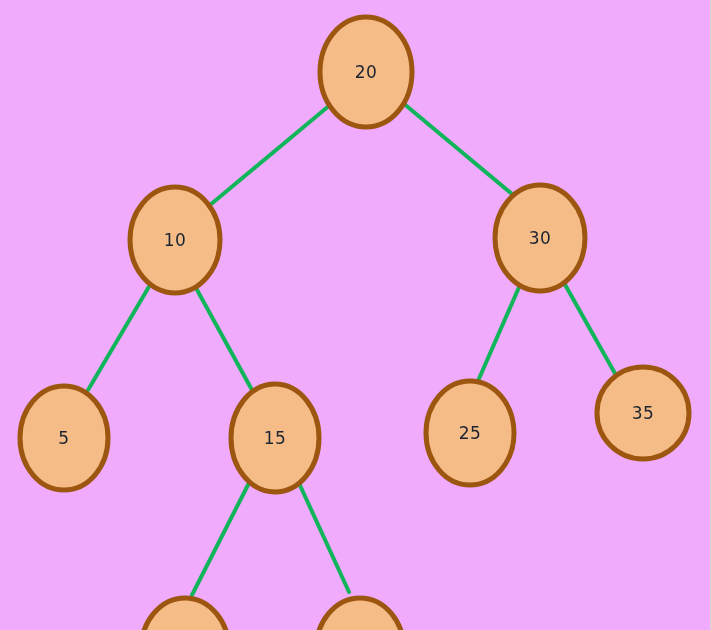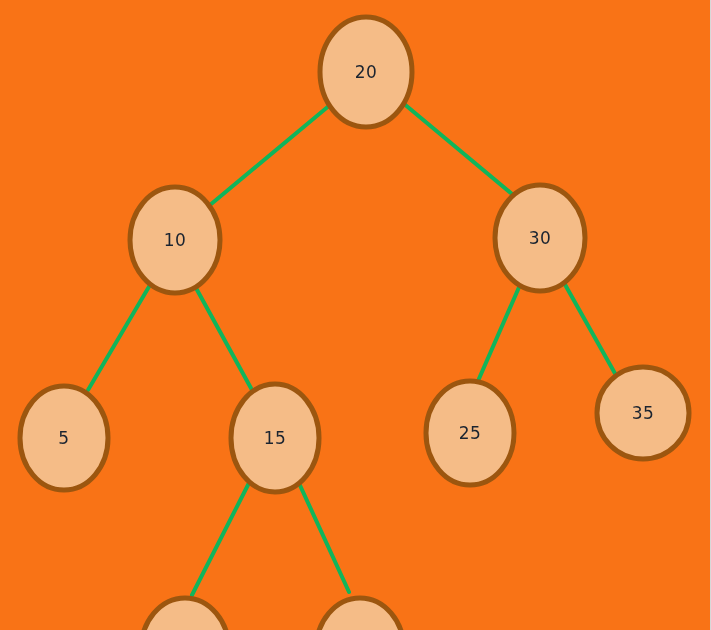--- a/index.html
+++ b/index.html
@@ -4,21 +4,21 @@
 <style>
   html, body {
     margin: 0;
     padding: 0;
     background: #ffffff;
   }
   #canvas {
     position: relative;
     width: 711px;
     height: 630px;
-    background: #f97316;
+    background: #f0abfc;
     overflow: hidden;
     border-right: 1px solid #d8d8d8;
     box-sizing: border-box;
     font-family: "DejaVu Sans", "Liberation Sans", sans-serif;
   }
   #tree-svg {
     position: absolute;
     left: 0;
     top: 0;
     width: 711px;

